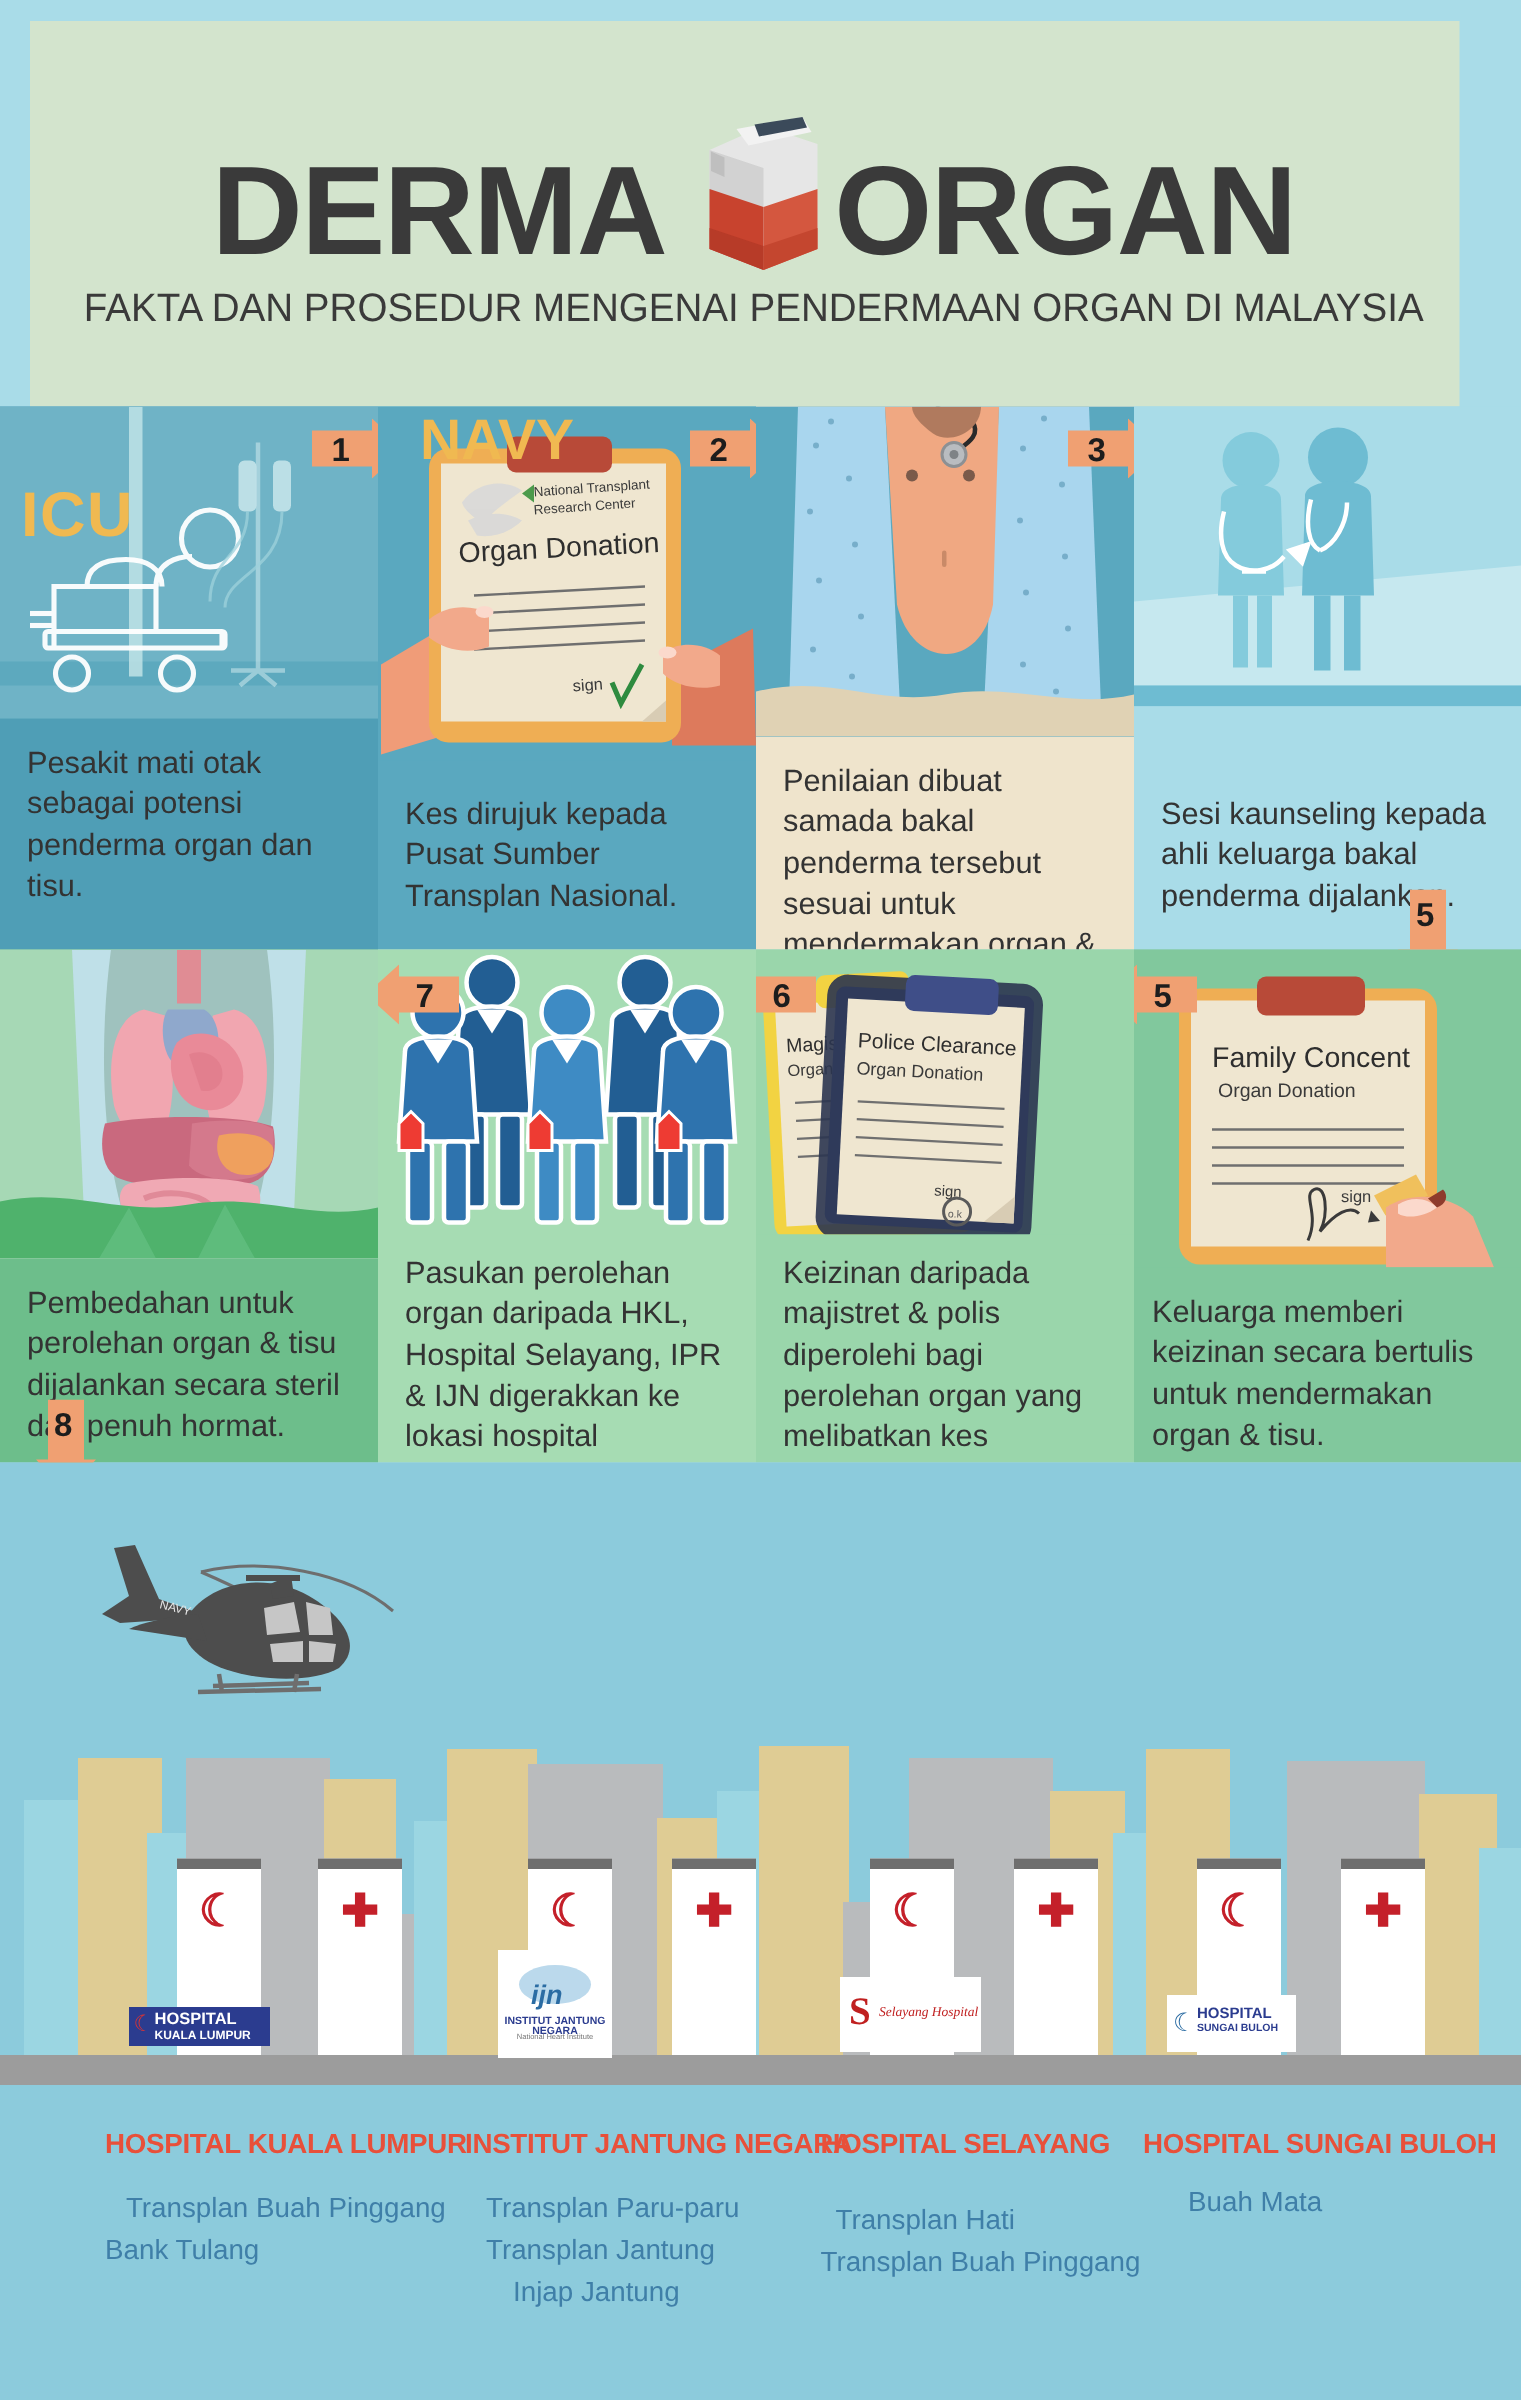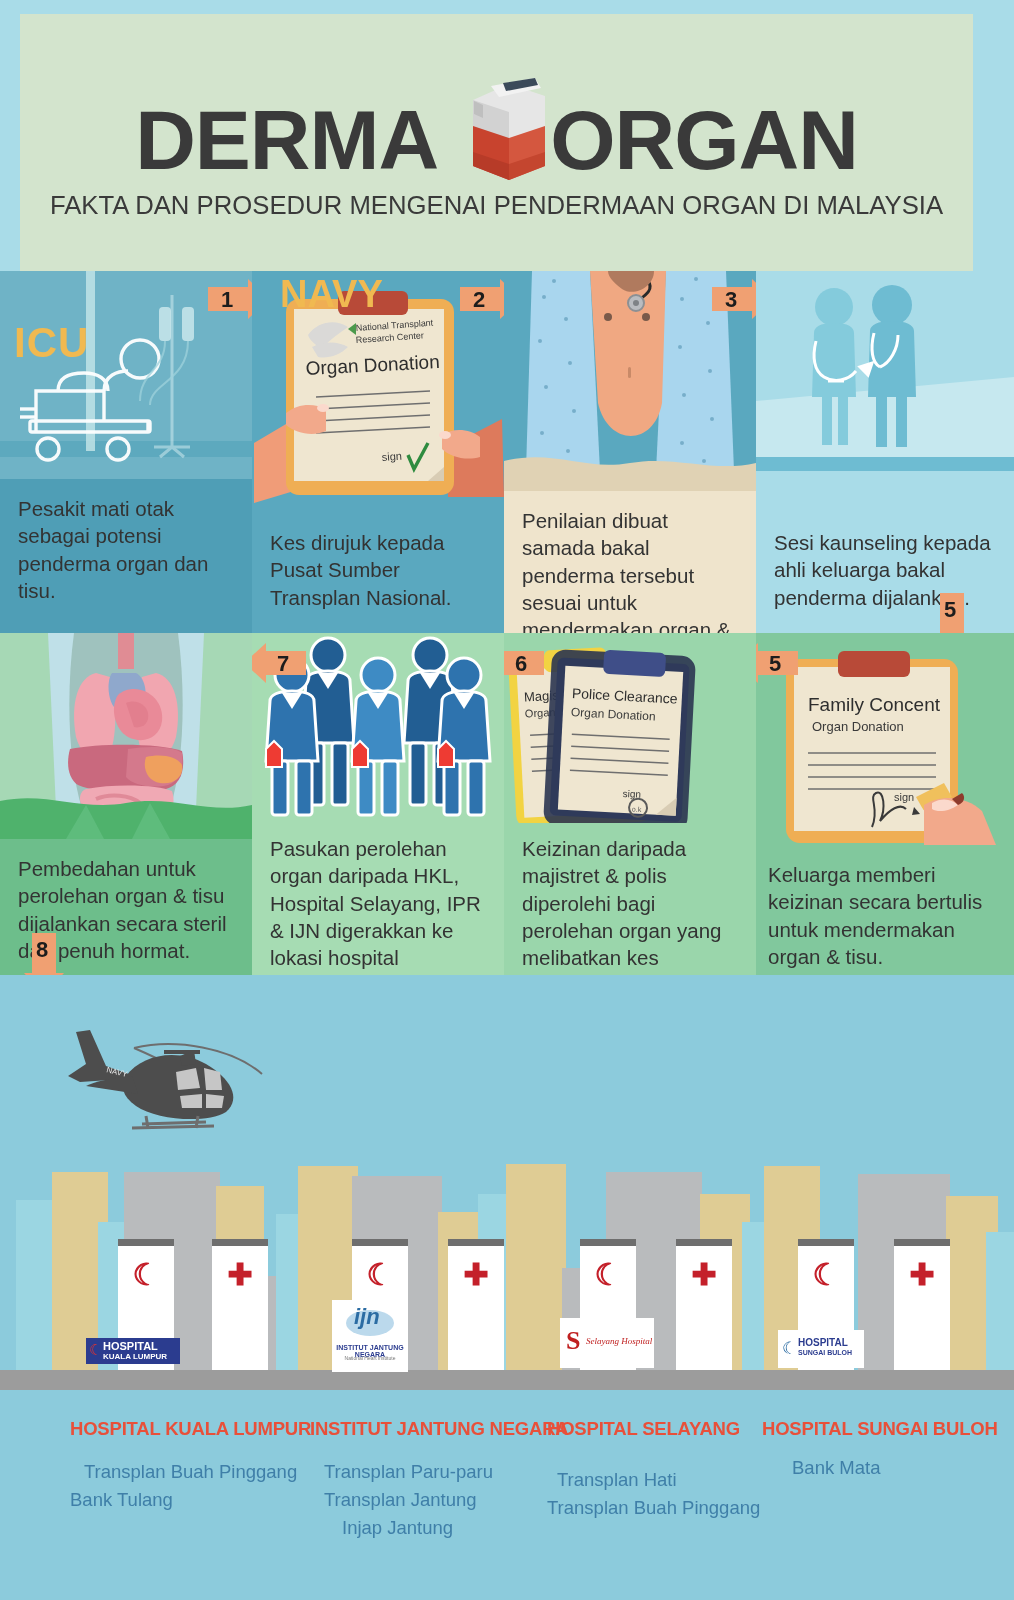--- a/index.html
+++ b/index.html
@@ -1,21 +1,21 @@
 <!DOCTYPE html>
 <html><head>
 <meta charset="utf-8">
 <style>
   html,body{margin:0;padding:0;background:#ffffff;}
   body{font-family:"Liberation Sans",sans-serif;}
   #page{position:relative;width:1014px;height:1600px;overflow:hidden;background:#A9DCE8;}
 
   
   #header{position:absolute;left:20px;top:14px;width:953px;height:257px;background:#D3E4CD;}
-  #header-inner{position:relative;width:100%;height:100%;}
+  #header-inner{position:relative;width:100%;height:100%;padding-left:12px;}
   #title-row{position:absolute;left:0;top:84px;width:100%;text-align:center;}
   .title-word{display:inline-block;font-size:84px;font-weight:bold;letter-spacing:-1px;color:#3A3A3A;vertical-align:middle;line-height:1;}
   #cooler{display:inline-block;width:112px;height:1px;vertical-align:middle;}
   #subtitle{position:absolute;left:0;top:176px;width:100%;text-align:center;font-size:26.5px;color:#3A3A3A;letter-spacing:0px;
             transform:scaleX(0.97);}
   
   #box-graphic{position:absolute;left:423px;top:52px;width:120px;height:120px;}
 
   
   .row{position:absolute;left:0;width:1014px;}
@@ -532,21 +532,21 @@
     <div style="position:relative;height:100%;">
       <div style="position:absolute;left:3px;top:4px;font-size:15px;color:#D33;line-height:1;">☾</div>
       <div style="position:absolute;left:17px;top:2px;font-size:11px;font-weight:bold;color:#FFF;">HOSPITAL</div>
       <div style="position:absolute;left:17px;top:14px;font-size:8px;font-weight:bold;color:#FFF;">KUALA LUMPUR</div>
     </div>
   </div>
 
   <div style="position:absolute;left:332px;top:1300px;width:76px;height:72px;z-index:30;background:#FFF;">
     <div style="position:relative;height:100%;">
       <div style="position:absolute;left:14px;top:10px;width:48px;height:26px;border-radius:50%;background:#BBD9EC;"></div>
-      <div style="position:absolute;left:22px;top:4px;font-size:22px;font-weight:bold;color:#2B6CA3;font-style:italic;">ijn</div>
+      <div style="position:absolute;left:22px;top:20px;font-size:18px;font-weight:bold;color:#2B6CA3;font-style:italic;">ijn</div>
       <div class="logo-txt" style="position:absolute;left:0;top:44px;width:100%;">INSTITUT JANTUNG NEGARA</div>
       <div class="logo-txt" style="position:absolute;left:0;top:56px;width:100%;font-weight:normal;font-size:5px;color:#777;">National Heart Institute</div>
     </div>
   </div>
 
   <div style="position:absolute;left:560px;top:1318px;width:94px;height:50px;z-index:30;background:#FFF;">
     <div style="position:relative;height:100%;">
       <div style="position:absolute;left:6px;top:8px;font-size:26px;color:#C02020;font-weight:bold;font-family:'Liberation Serif',serif;">S</div>
       <div style="position:absolute;left:26px;top:18px;font-size:9px;color:#C02020;font-style:italic;font-family:'Liberation Serif',serif;">Selayang Hospital</div>
     </div>
@@ -582,18 +582,18 @@
       <div class="hosp-name">HOSPITAL SELAYANG</div>
       <div class="hosp-list" style="margin-top:26px;">
         <div style="padding-left:10px;">Transplan Hati</div>
         <div>Transplan Buah Pinggang</div>
       </div>
     </div>
 
     <div class="hosp" style="left:762px;">
       <div class="hosp-name">HOSPITAL SUNGAI BULOH</div>
       <div class="hosp-list" style="margin-top:14px;padding-left:30px;">
-        <div>Bank Mata</div>
+        <div>Buah Mata</div>
       </div>
     </div>
   </div>
 
 </div>
 
 </body></html>

